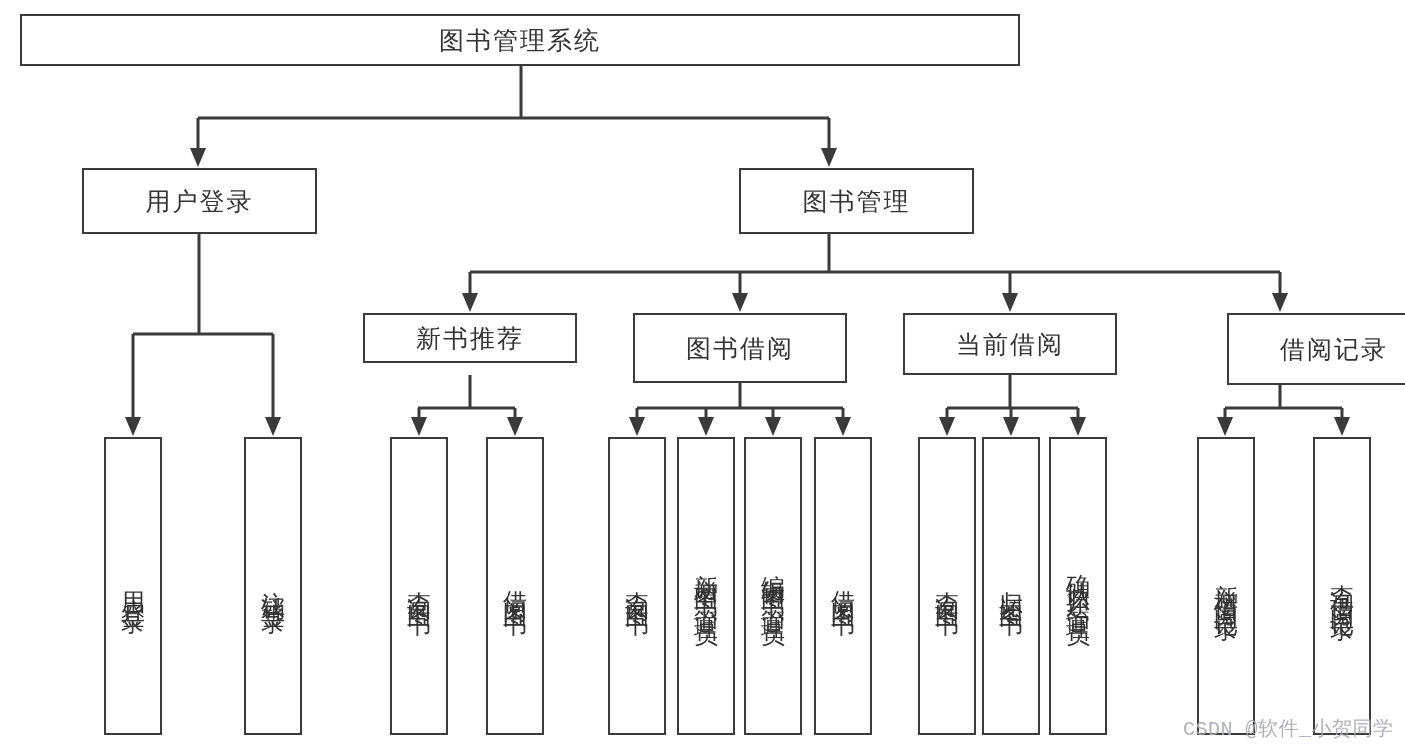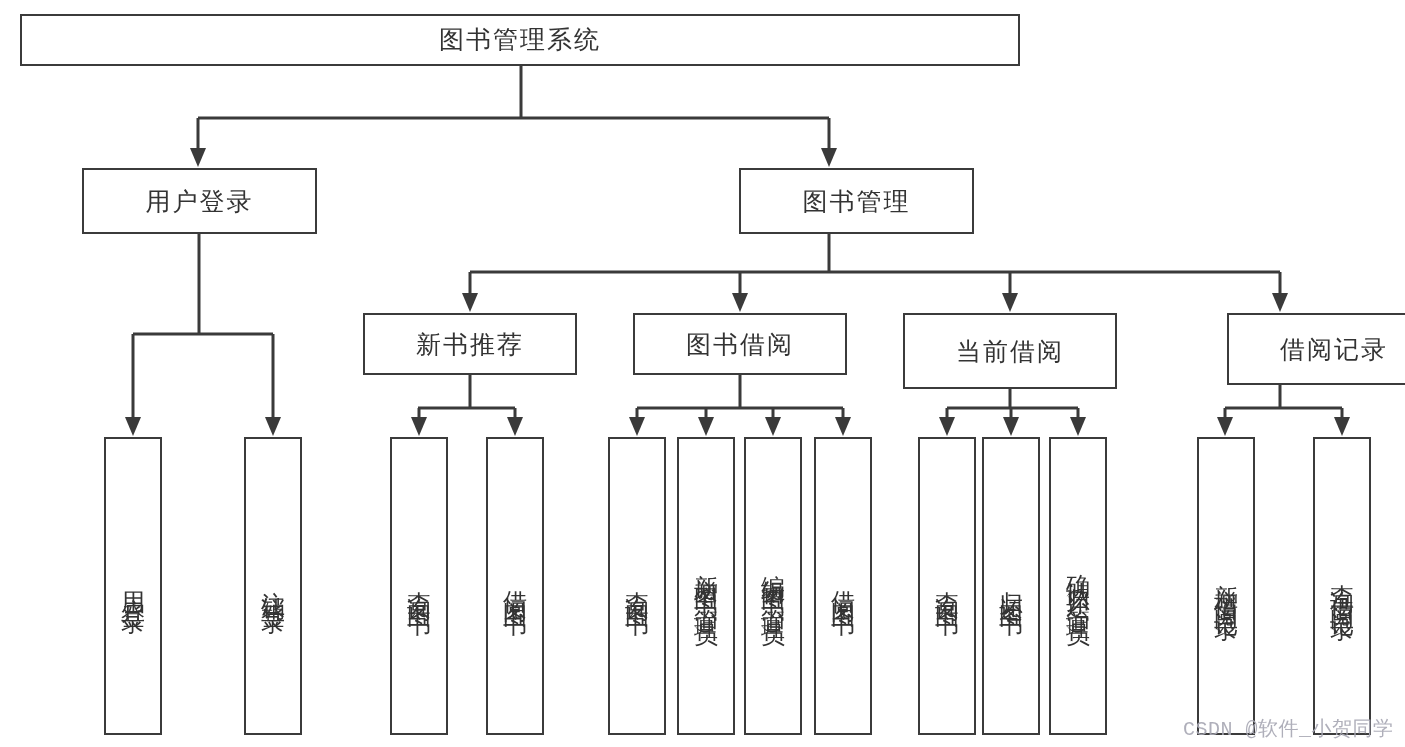--- a/index.html
+++ b/index.html
@@ -59,28 +59,28 @@
       <polygon points="765,417 781,417 773,436"></polygon>
       <polygon points="835,417 851,417 843,436"></polygon>
       <polygon points="939,417 955,417 947,436"></polygon>
       <polygon points="1003,417 1019,417 1011,436"></polygon>
       <polygon points="1070,417 1086,417 1078,436"></polygon>
       <polygon points="1217,417 1233,417 1225,436"></polygon>
       <polygon points="1334,417 1350,417 1342,436"></polygon>
     </g>
   </svg>
 
-  <div class="node" style="left:20px; top:14px; width:1000px; height:52px;font-family:Liberation Serif, serif;">图书管理系统</div>
+  <div class="node" style="left:20px; top:14px; width:1000px; height:52px;">图书管理系统</div>
 
   <div class="node" style="left:82px; top:168px; width:235px; height:66px;">用户登录</div>
   <div class="node" style="left:712px; top:168px; width:235px; height:66px;margin-left:27px;">图书管理</div>
 
-  <div class="node" style="left:363px; top:313px; width:214px; height:62px;">新书推荐</div>
-  <div class="node" style="left:633px; top:313px; width:214px; height:62px;">图书借阅</div>
-  <div class="node" style="left:903px; top:313px; width:214px; height:76px;">当前借阅</div>
+  <div class="node" style="left:363px; top:313px; width:214px; height:50px;">新书推荐</div>
+  <div class="node" style="left:633px; top:313px; width:214px; height:70px;">图书借阅</div>
+  <div class="node" style="left:903px; top:313px; width:214px; height:62px;">当前借阅</div>
   <div class="node" style="left:1227px; top:313px; width:214px; height:72px;">借阅记录</div>
 
   <div class="node leaf" style="left:104px; top:437px; width:58px; height:298px;">用户登录</div>
   <div class="node leaf" style="left:244px; top:437px; width:58px; height:298px;">注销登录</div>
 
   <div class="node leaf" style="left:390px; top:437px; width:58px; height:298px;">查询图书</div>
   <div class="node leaf" style="left:486px; top:437px; width:58px; height:298px;">借阅图书</div>
 
   <div class="node leaf" style="left:608px; top:437px; width:58px; height:298px;">查询图书</div>
   <div class="node leaf" style="left:677px; top:437px; width:58px; height:298px;">新增图书（管理员）</div>

